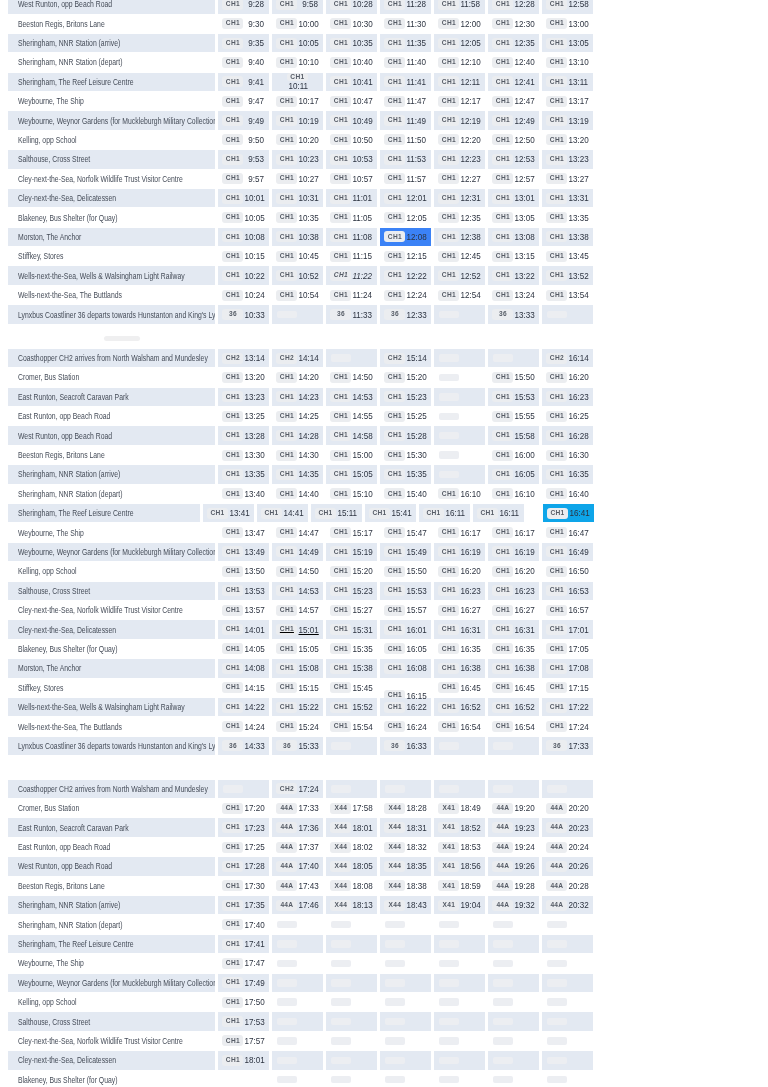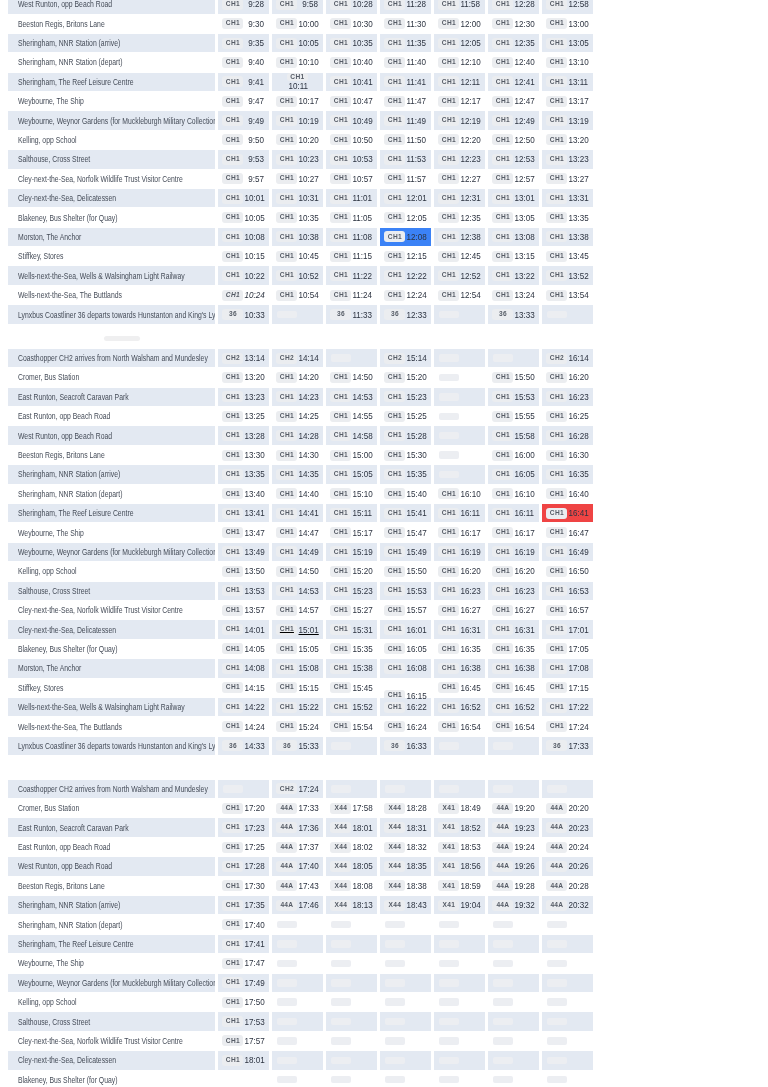--- a/index.html
+++ b/index.html
@@ -518,21 +518,21 @@
           <span>Wells-next-the-Sea, Wells &amp; Walsingham Light Railway</span>
         </div>
         <div class="pair" style="background: rgb(227, 233, 242);">
           <div class="chip">CH1</div>
           <div class="time">10:22</div>
         </div>
         <div class="pair" style="background: rgb(227, 233, 242);">
           <div class="chip">CH1</div>
           <div class="time">10:52</div>
         </div>
-        <div class="pair" style="background: rgb(227, 233, 242);">
+        <div class="pair" style="background: rgb(227, 233, 242); font-style: italic;">
           <div class="chip">CH1</div>
           <div class="time">11:22</div>
         </div>
         <div class="pair" style="background: rgb(227, 233, 242);">
           <div class="chip">CH1</div>
           <div class="time">12:22</div>
         </div>
         <div class="pair" style="background: rgb(227, 233, 242);">
           <div class="chip">CH1</div>
           <div class="time">12:52</div>
@@ -543,21 +543,21 @@
         </div>
         <div class="pair" style="background: rgb(227, 233, 242);">
           <div class="chip">CH1</div>
           <div class="time">13:52</div>
         </div>
       </div>
       <div class="row">
         <div class="stop" style="background: rgb(255, 255, 255);">
           <span>Wells-next-the-Sea, The Buttlands</span>
         </div>
-        <div class="pair" style="background: rgb(255, 255, 255); font-style: italic;">
+        <div class="pair" style="background: rgb(255, 255, 255);">
           <div class="chip">CH1</div>
           <div class="time">10:24</div>
         </div>
         <div class="pair" style="background: rgb(255, 255, 255);">
           <div class="chip">CH1</div>
           <div class="time">10:54</div>
         </div>
         <div class="pair" style="background: rgb(255, 255, 255);">
           <div class="chip">CH1</div>
           <div class="time">11:24</div>
@@ -888,21 +888,21 @@
           <div class="time">15:41</div>
         </div>
         <div class="pair" style="background: rgb(227, 233, 242);">
           <div class="chip">CH1</div>
           <div class="time">16:11</div>
         </div>
         <div class="pair" style="background: rgb(227, 233, 242);">
           <div class="chip">CH1</div>
           <div class="time">16:11</div>
         </div>
-        <div class="pair" style="background: #ef4444;">
+        <div class="pair" style="background: #0ea5e9; margin-left: 16px;">
           <div class="chip">CH1</div>
           <div class="time">16:41</div>
         </div>
       </div>
       <div class="row">
         <div class="stop" style="background: rgb(255, 255, 255);">
           <span>Weybourne, The Ship</span>
         </div>
         <div class="pair" style="background: rgb(255, 255, 255);">
           <div class="chip">CH1</div>

